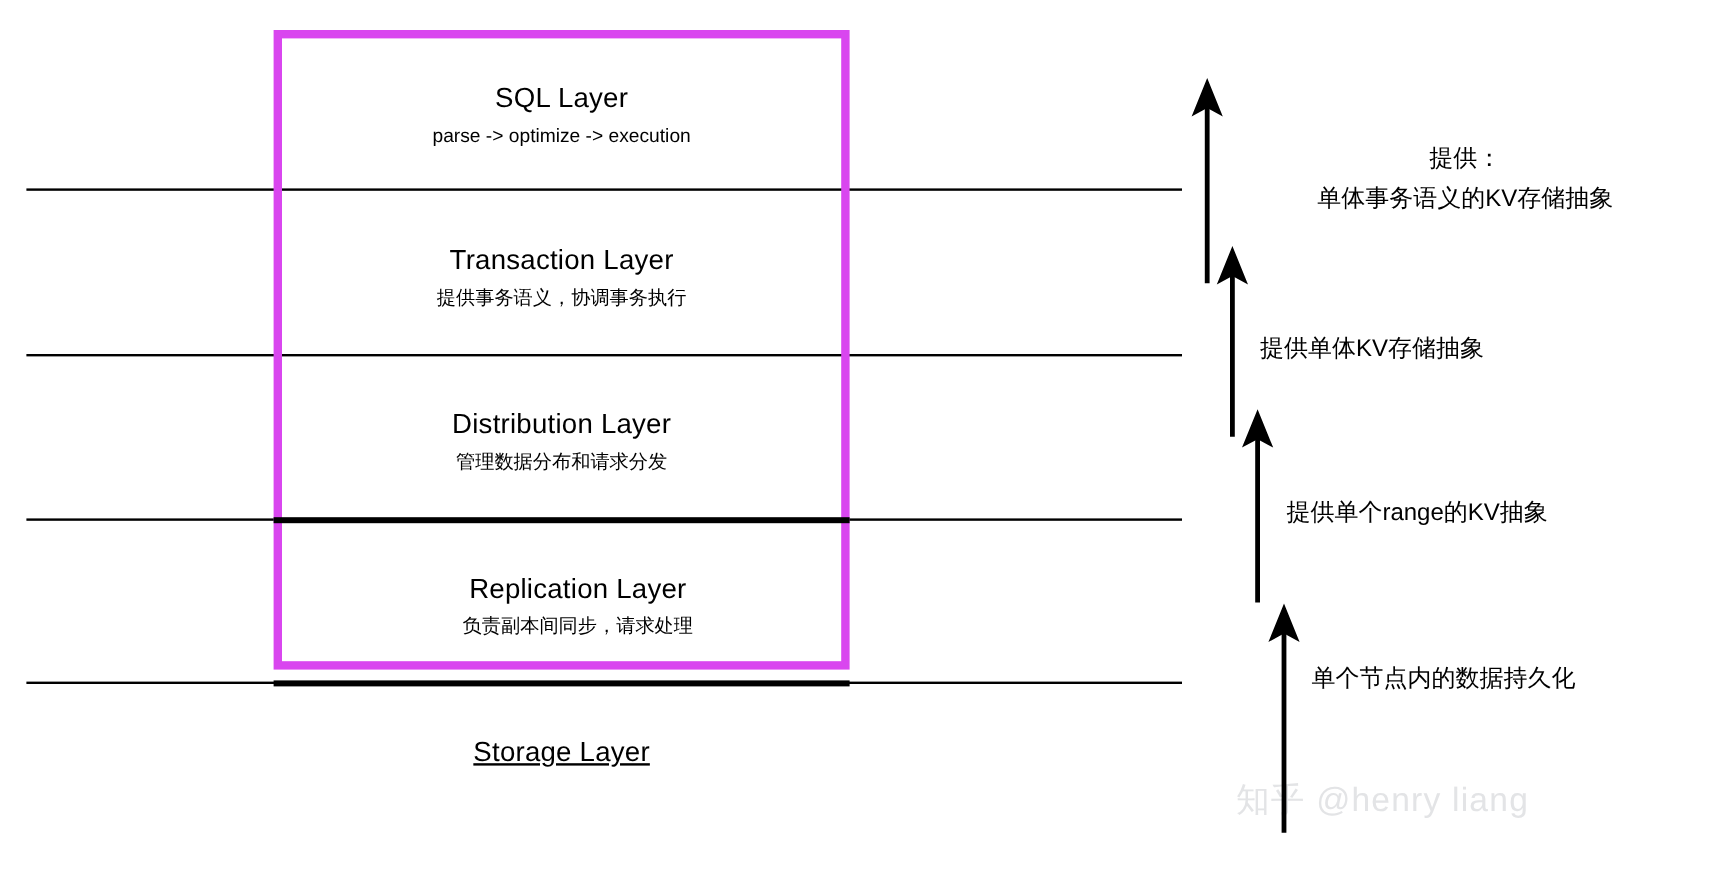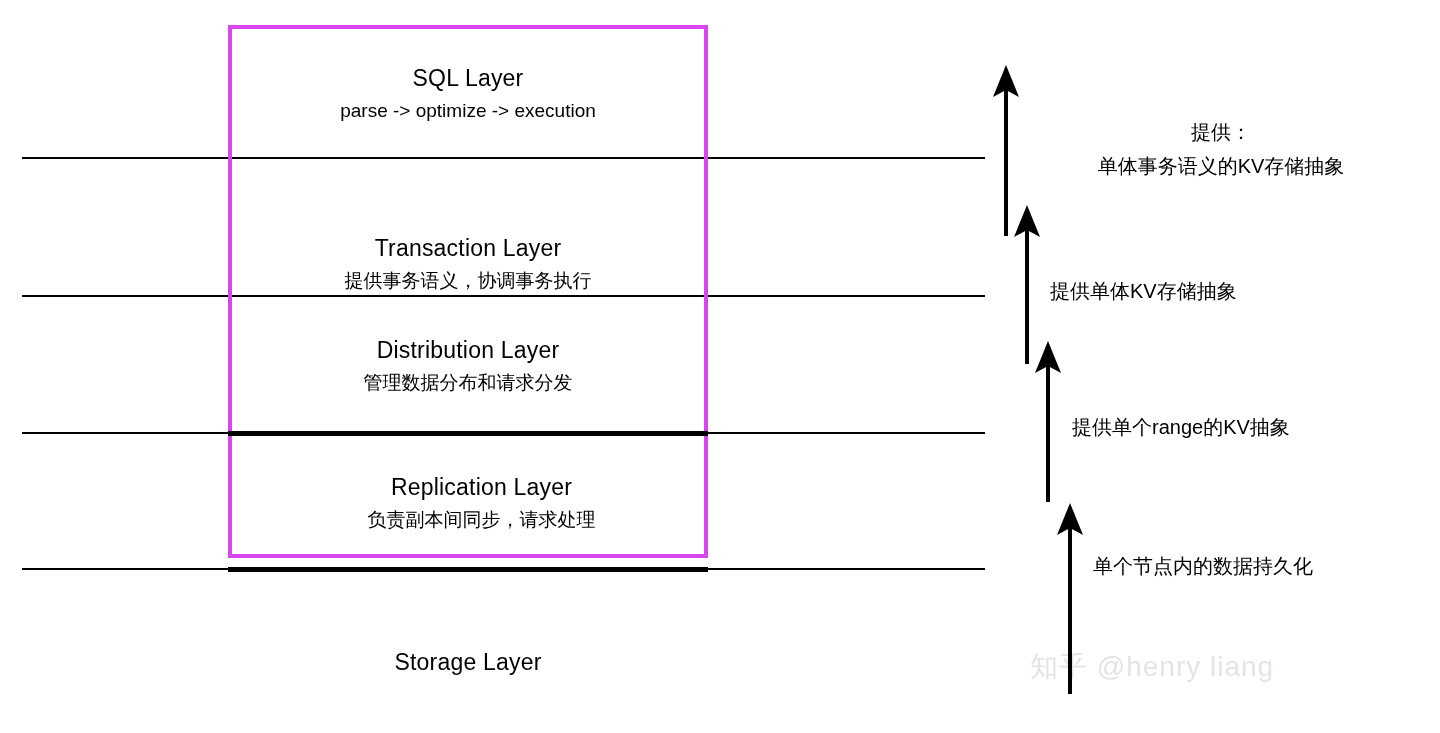--- a/index.html
+++ b/index.html
@@ -24,21 +24,21 @@
   }
 
   
   .stack-box {
     position: absolute;
     left: 228px;
     top: 25px;
     width: 480px;
     height: 533px;
     box-sizing: border-box;
-    border: 4px solid #d946ef;
+    border: 7px solid #d946ef;
     background: transparent;
     z-index: 3;
   }
 
   .layer-row {
     position: absolute;
     left: 0;
     width: 100%;
     display: flex;
     flex-direction: column;
@@ -48,21 +48,21 @@
     box-sizing: border-box;
   }
 
   .layer-title {
     font-size: 23px;
     line-height: 32px;
     letter-spacing: 0.2px;
     white-space: nowrap;
   }
   .layer-desc {
-    font-size: 19px;
+    font-size: 16px;
     line-height: 33px;
     white-space: nowrap;
   }
 
   
   .hrule {
     position: absolute;
     left: 22px;
     width: 963px;
     height: 0;
@@ -121,36 +121,36 @@
   <div class="hrule thin" style="top:432px;"></div>
   <div class="hrule thin" style="top:568px;"></div>
 
   <div class="stack-box">
 
     <div class="layer-row" style="top:0px; height:130px;">
       <div class="layer-title">SQL Layer</div>
       <div class="layer-desc">parse -&gt; optimize -&gt; execution</div>
     </div>
 
-    <div class="layer-row" style="top:132px; height:136px;justify-content:flex-end;">
+    <div class="layer-row" style="top:132px; height:136px;">
       <div class="layer-title">Transaction Layer</div>
       <div class="layer-desc">提供事务语义，协调事务执行</div>
     </div>
 
     <div class="layer-row" style="top:270px; height:135px;">
       <div class="layer-title">Distribution Layer</div>
       <div class="layer-desc">管理数据分布和请求分发</div>
     </div>
 
     <div class="layer-row" style="top:407px; height:134px;padding-left:27px;">
       <div class="layer-title">Replication Layer</div>
       <div class="layer-desc">负责副本间同步，请求处理</div>
     </div>
 
-    <div class="layer-row" style="top:566px; height:134px;">
+    <div class="layer-row" style="top:527px; height:134px;text-decoration:underline;">
       <div class="layer-title">Storage Layer</div>
     </div>
   </div>
 
   <div class="hrule-heavy" style="top:431px;"></div>
   <div class="hrule-heavy" style="top:567px;"></div>
 
   <svg class="arrow" style="left:985px; top:60px;" width="44" height="180" viewBox="0 0 44 180">
     <line x1="21" y1="176" x2="21" y2="24" stroke="#000" stroke-width="4"></line>
     <polygon points="21,5 8,37 21,30 34,37" fill="#000"></polygon>

